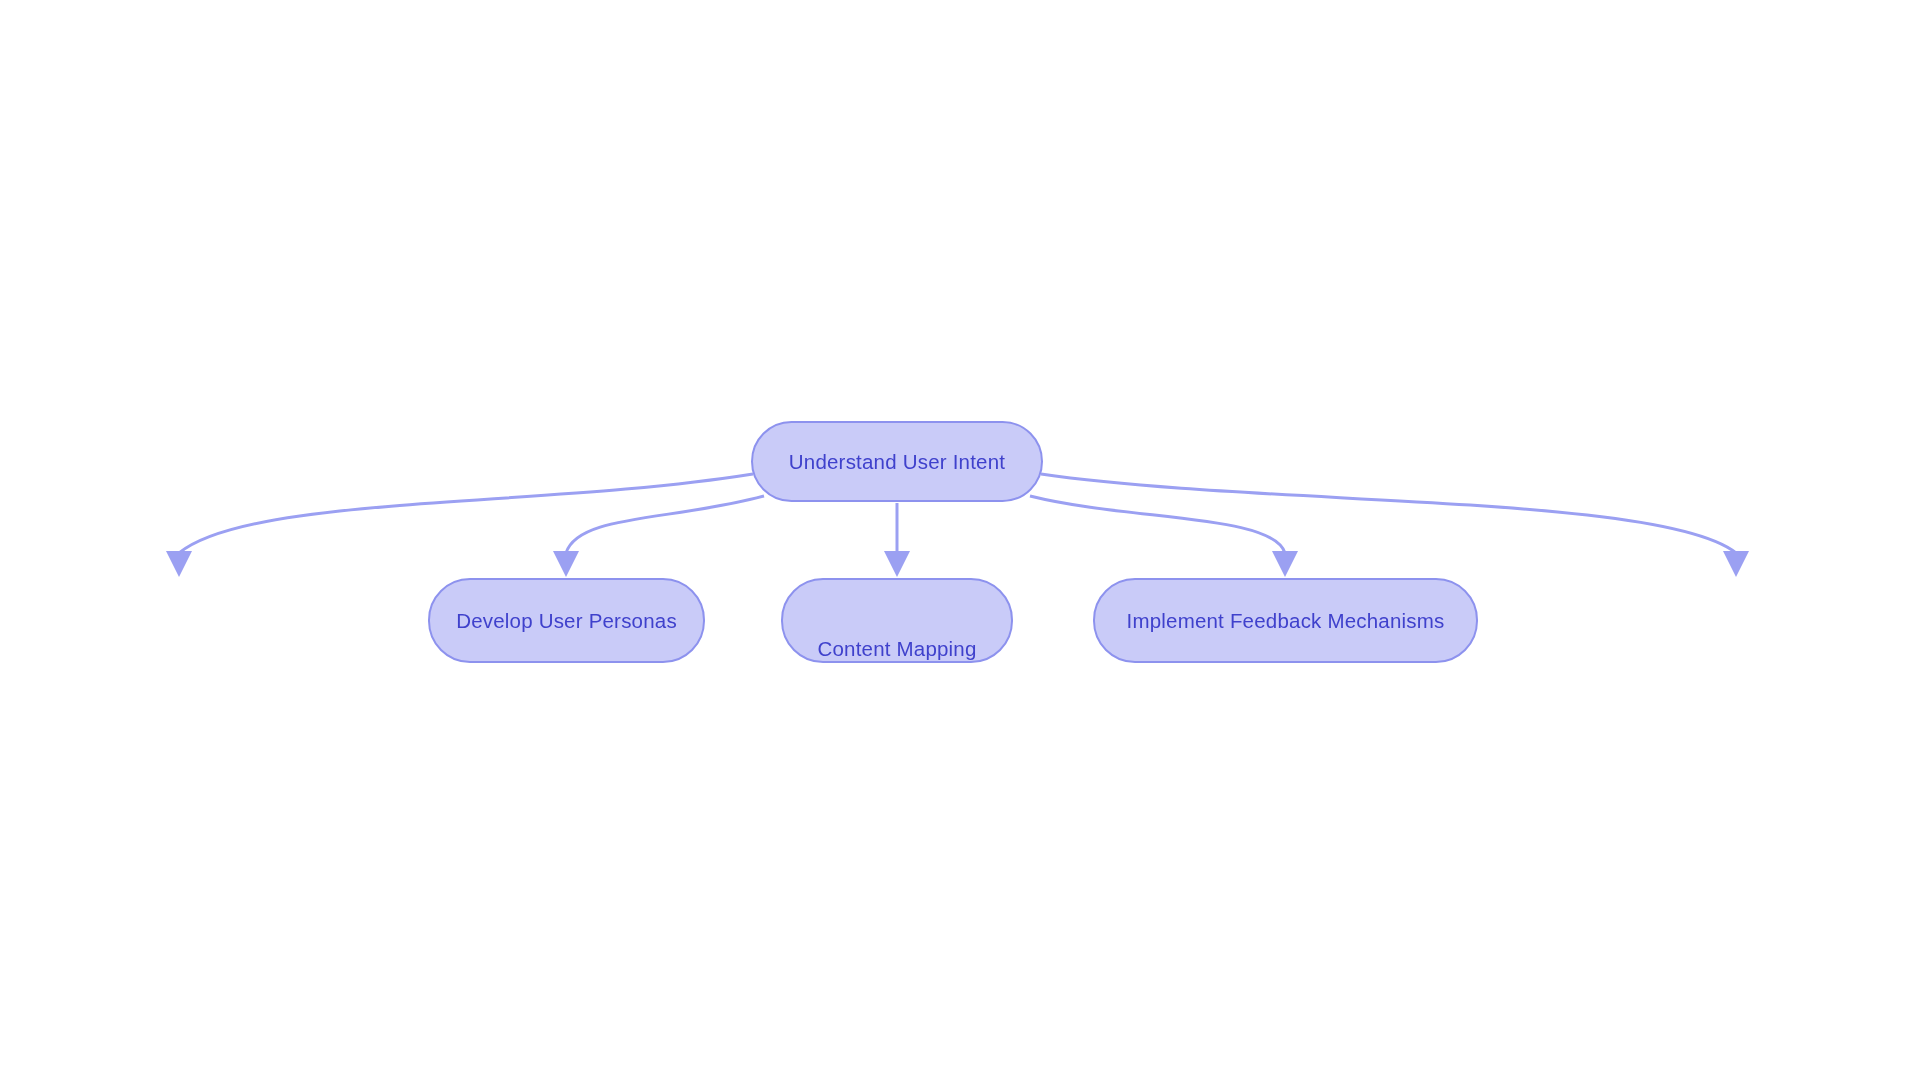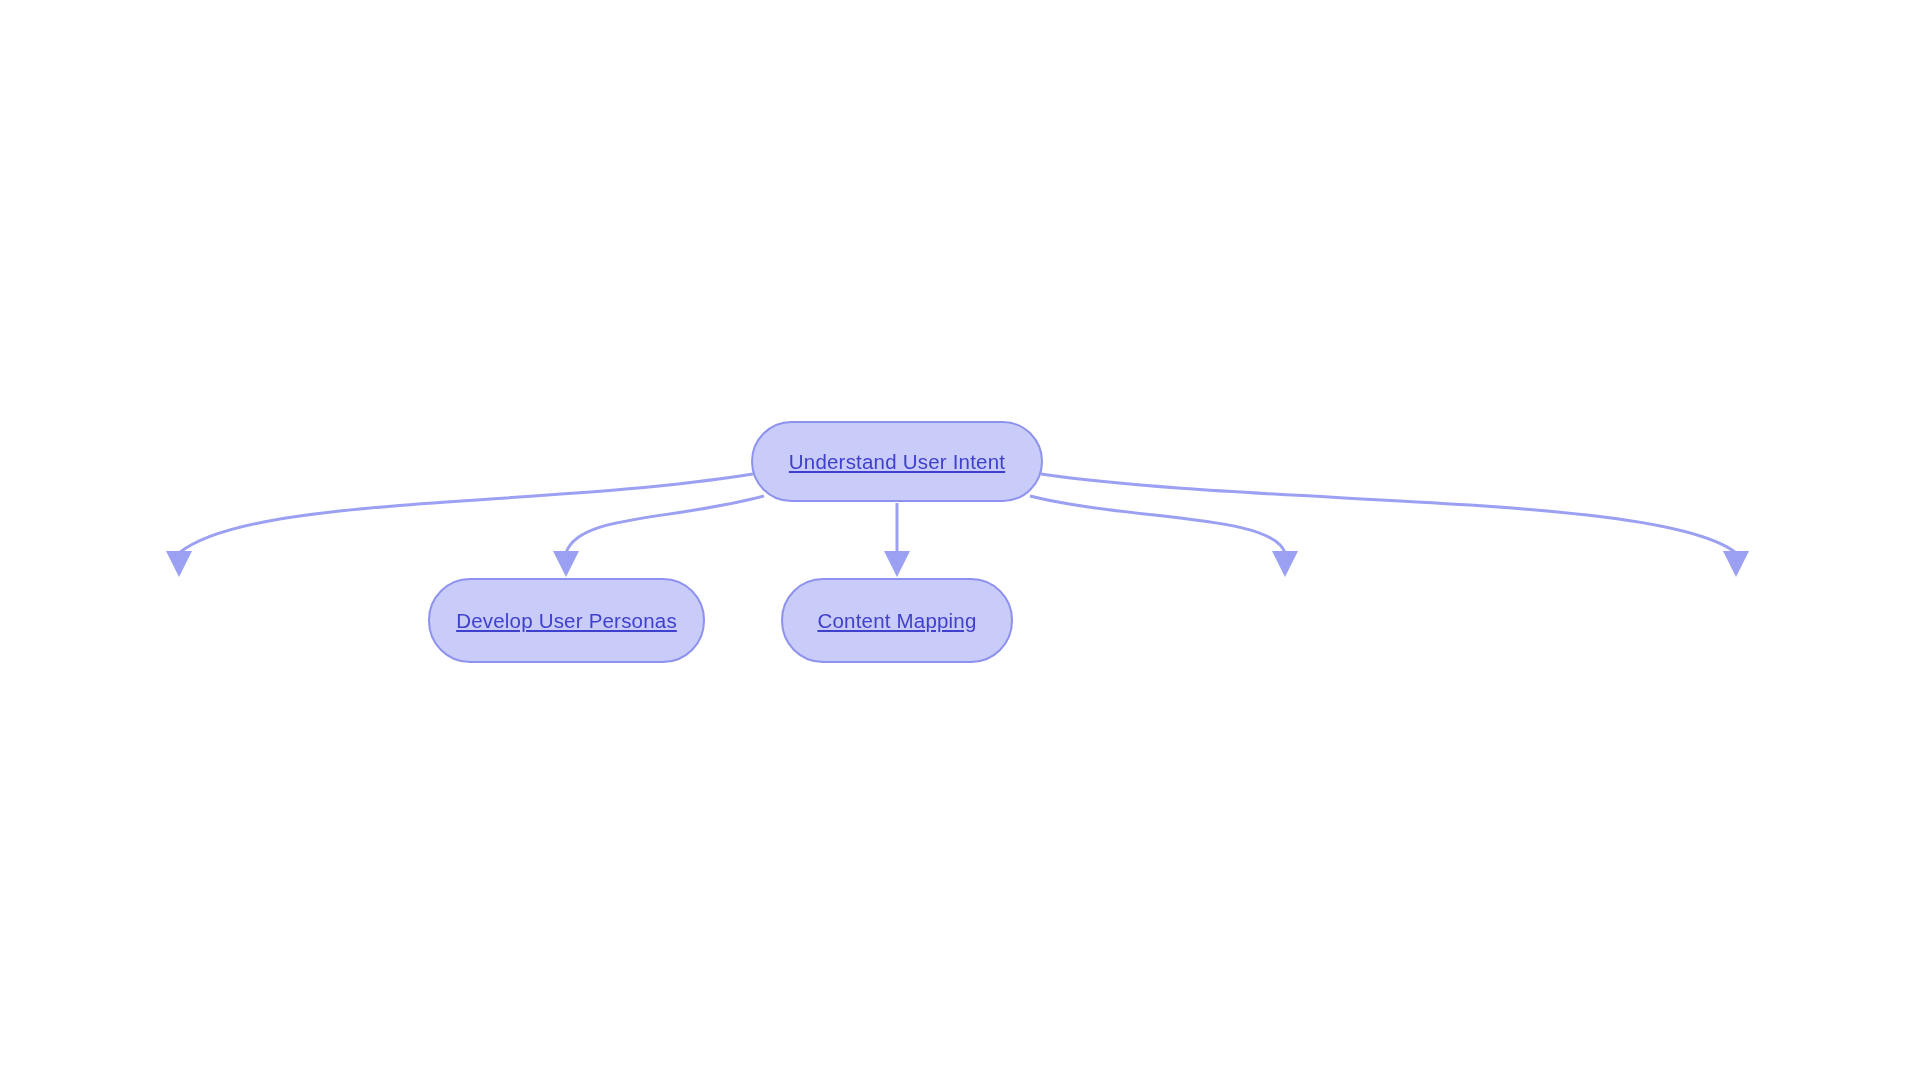--- a/index.html
+++ b/index.html
@@ -27,28 +27,27 @@
     display:flex;align-items:center;justify-content:center;
     background:var(--node-fill);
     border:2px solid var(--node-border);
     border-radius:42px;
     color:var(--text);
     font-size:20.5px;
     letter-spacing:.2px;
     text-align:center;
     cursor:pointer;
     z-index:2;
-    text-decoration:underline;
   }
   .node .label{white-space:nowrap;}
   .node.root  {left:751px; top:421px; width:292px; height:81px;}
   .node.child {top:578px; height:85px;}
   .node.c0{left:12px;   width:334px;}
   .node.c1{left:428px;  width:277px;text-align:center;}
-  .node.c2{left:781px;  width:232px;}
+  .node.c2{left:781px;  width:232px;align-items:flex-end;}
   .node.c3{left:1093px; width:385px;}
   .node.c4{left:1565px; width:342px;}
 </style>
 </head>
 <body>
 
 <div class="canvas">
 
   <svg class="edges" viewBox="0 0 1920 1083" xmlns="http://www.w3.org/2000/svg">
     <g stroke="#9ba0f2" stroke-width="3" fill="none">
@@ -73,15 +72,18 @@
 
 
   <div class="node child c1">
     <span class="label">Develop User Personas</span>
   </div>
 
   <div class="node child c2">
     <span class="label">Content Mapping</span>
   </div>
 
+  <div class="node child c3">
+    <span class="label">Implement Feedback Mechanisms</span>
+  </div>
 
 
 </div>
 
 </body></html>

